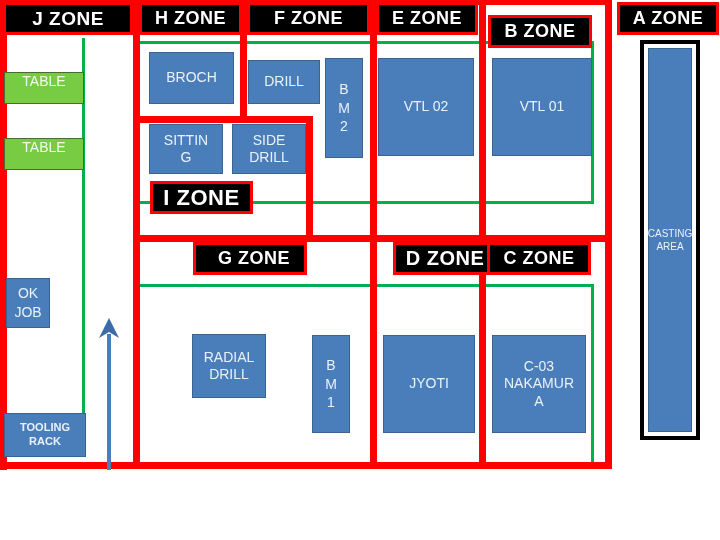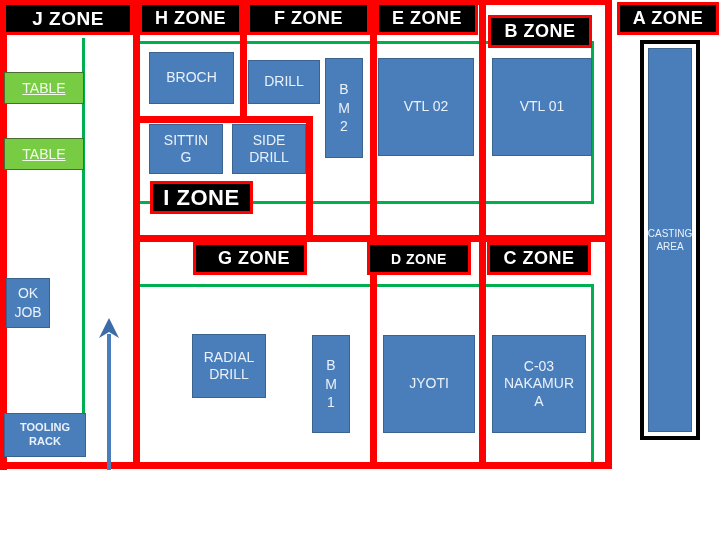--- a/index.html
+++ b/index.html
@@ -66,24 +66,22 @@
   .machine.vert { line-height: 1.35; }
 
   
   .table-block {
     position: absolute;
     background: #77CC44;
     border: 1px solid #4C6B33;
     box-sizing: border-box;
     color: #F2FBEA;
     display: flex;
-    align-items: center;
     justify-content: center;
     z-index: 20;
-    text-decoration: underline;
   }
 
   
   .casting-frame {
     position: absolute;
     border: 4px solid #000000;
     box-sizing: border-box;
     background: #FFFFFF;
     z-index: 15;
   }
@@ -159,21 +157,21 @@
   </div>
 
   <div class="zone-label" style="left:150px; top:181px; width:103px; height:33px; font-size:22px;">
     <span>I ZONE</span>
   </div>
 
   <div class="zone-label" style="left:193px; top:242px; width:114px; height:33px; font-size:18px;padding-left:8px;">
     <span>G ZONE</span>
   </div>
 
-  <div class="zone-label" style="left:367px; top:242px; width:104px; height:33px; font-size:14px;">
+  <div class="zone-label" style="left:393px; top:242px; width:104px; height:33px; font-size:20px;">
     <span>D ZONE</span>
   </div>
 
   <div class="zone-label" style="left:487px; top:242px; width:104px; height:33px; font-size:18px;">
     <span>C ZONE</span>
   </div>
 
   <div class="table-block" style="left:4px; top:72px; width:80px; height:32px; font-size:14px;">
     <span>TABLE</span>
   </div>

